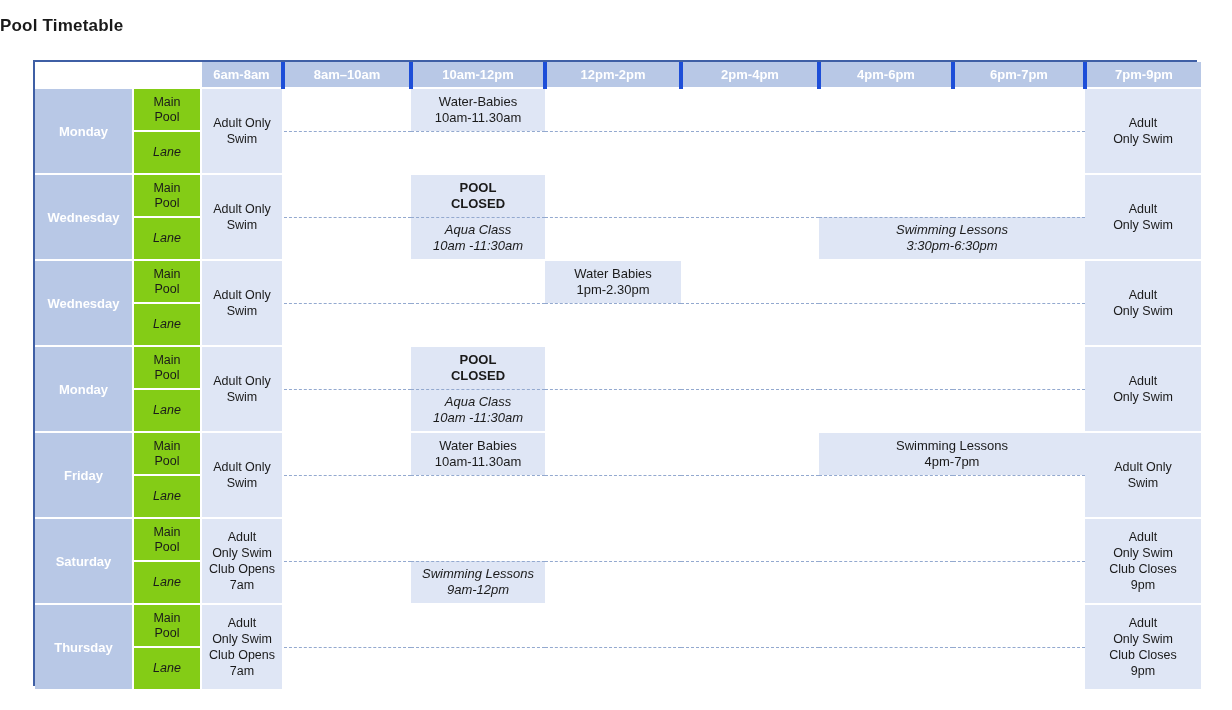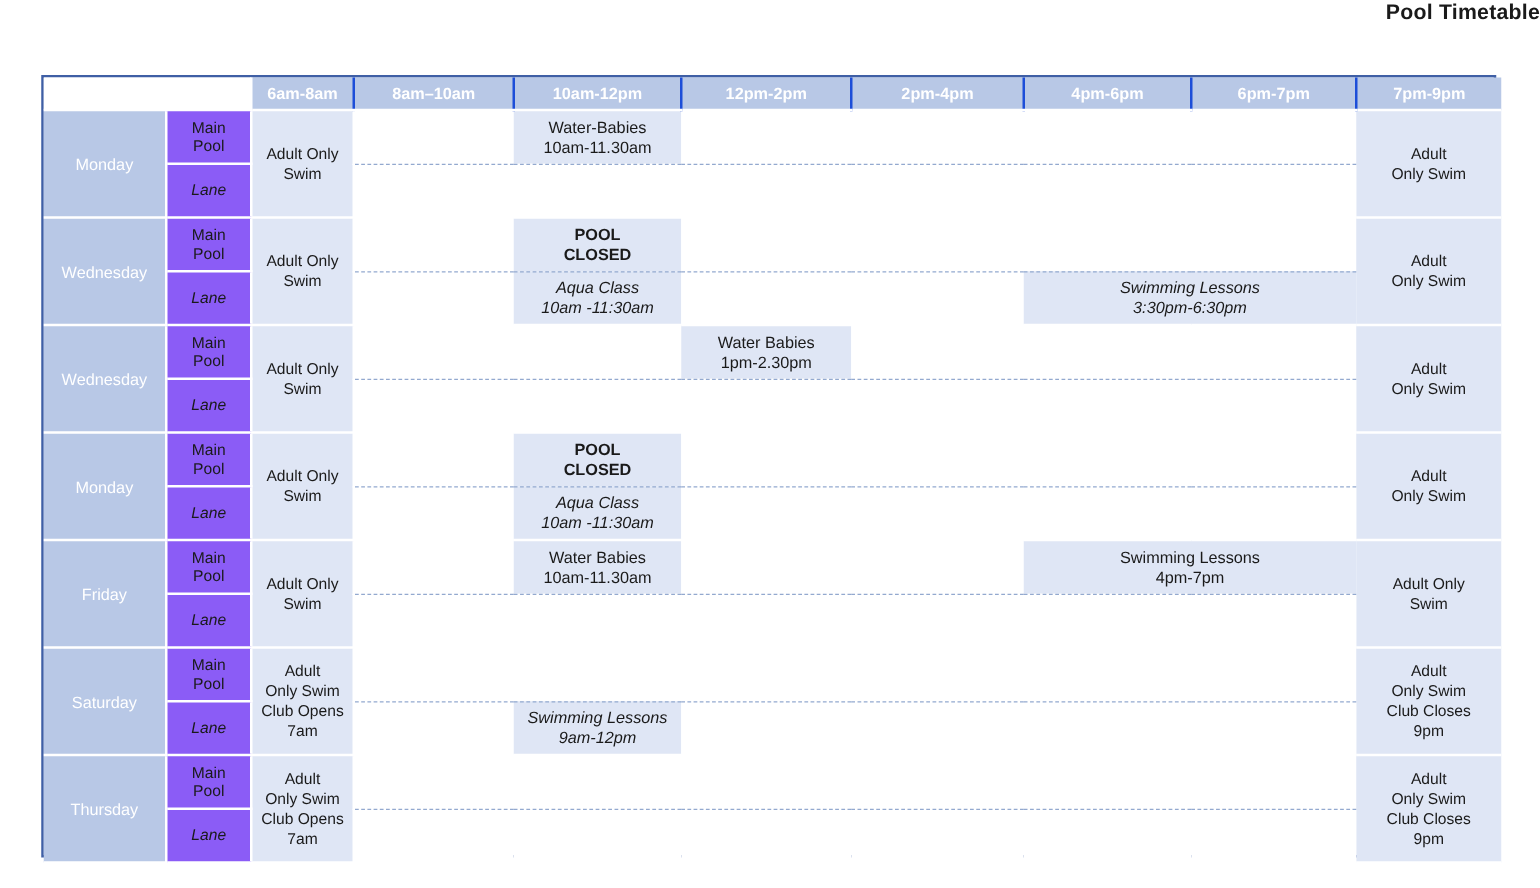--- a/index.html
+++ b/index.html
@@ -8,25 +8,25 @@
   }
   body {
     width: 1232px;
     height: 710px;
     background: #ffffff;
     font-family: "Liberation Sans", sans-serif;
     color: #1a1a1a;
     overflow: hidden;
   }
   #page-title {
-    text-align: right;
+    text-align: left;
     font-size: 17px;
     font-weight: bold;
     color: #1a1a1a;
-    margin-top: 0;
+    margin-top: 16px;
     letter-spacing: 0.2px;
   }
   #timetable-wrap {
     position: absolute;
     left: 33px;
     top: 60px;
     width: 1164px;
     height: 626px;
     border: 2px solid #3f5fa5;
     box-sizing: border-box;
@@ -46,42 +46,42 @@
     text-align: center;
     box-sizing: border-box;
   }
   
   thead th {
     background: #b8c8e6;
     color: #ffffff;
     font-weight: bold;
     font-size: 13px;
     height: 26px;
-    border-right: 2px solid #1d4ed8;
+    border-right: 4px solid #1d4ed8;
     border-bottom: 2px solid #ffffff;
   }
   thead th.corner {
     background: #ffffff;
     border-right: 2px solid #ffffff;
   }
   thead th:last-child { border-right: none; }
 
   
   td.day {
     background: #b8c8e6;
     color: #ffffff;
-    font-weight: normal;
+    font-weight: bold;
     font-size: 13px;
     width: 98px;
     border-right: 2px solid #ffffff;
     border-bottom: 2px solid #ffffff;
   }
   
   td.pooltype {
-    background: #8b5cf6;
+    background: #84cc16;
     color: #1a1a1a;
     font-size: 12.5px;
     width: 68px;
     border-right: 2px solid #ffffff;
     border-bottom: 2px solid #ffffff;
     line-height: 1.15;
   }
   td.pooltype.lane-row {
     border-bottom: 2px solid #ffffff;
   }

